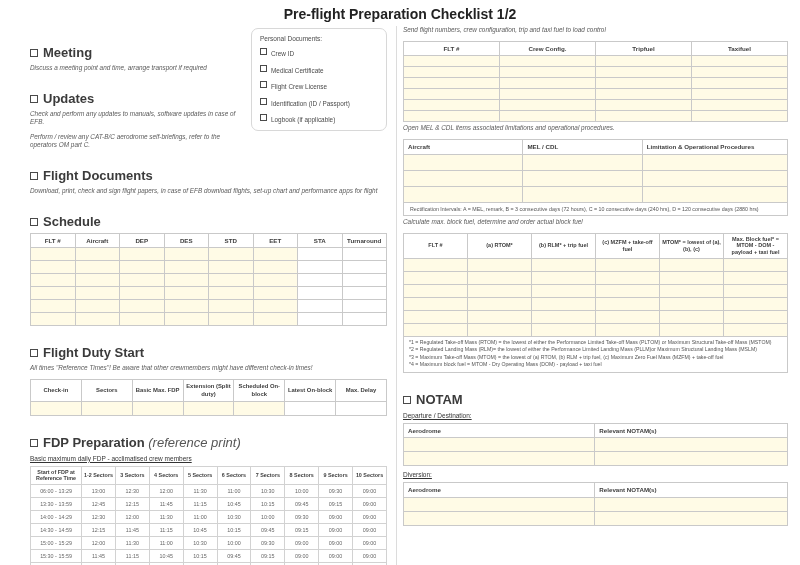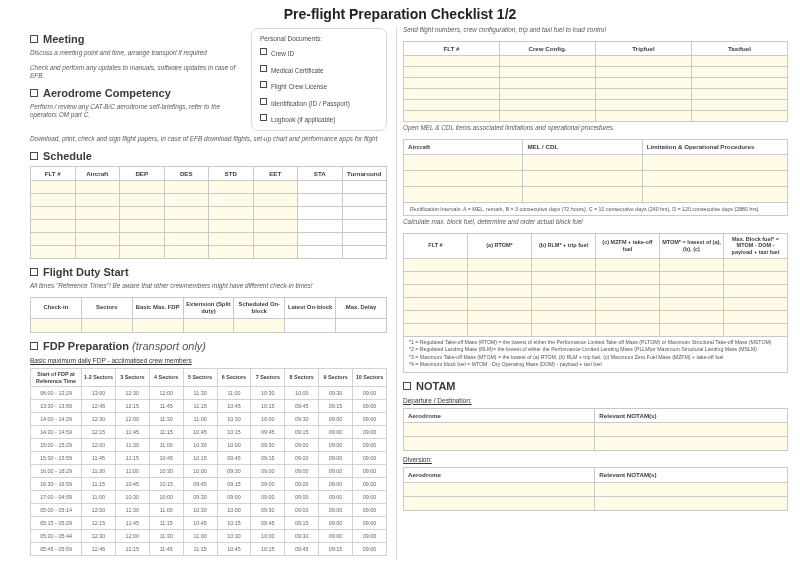--- a/index.html
+++ b/index.html
@@ -4,21 +4,21 @@
 <style>
   html,body { margin:0; padding:0; background:#fff; }
   body { width:800px; height:565px; overflow:hidden;
          font-family:"Liberation Sans","DejaVu Sans",sans-serif; color:#3d3d3d; }
   .page { width:800px; height:565px; position:relative; }
   .title { text-align:center; font-size:14px; font-weight:bold; color:#222; padding-top:6px; }
   .cols { display:flex; align-items:stretch; margin-top:4px; min-height:534px; }
   .col-left { width:397px; box-sizing:border-box; padding:0 9px 0 30px; border-right:1px solid #DCDCDC; }
   .col-right { flex:1; box-sizing:border-box; padding:0 12px 0 6px; }
 
-  .sec-h { font-size:11px; font-weight:bold; color:#3b3b3b; margin:7px 0 4px; }
+  .sec-h { font-size:13px; font-weight:bold; color:#3b3b3b; margin:19px 0 4px; }
   .sec-h .suffix { font-weight:normal; font-style:italic; color:#555; }
   .sec-d { font-size:6.4px; font-style:italic; color:#595959; margin:0 0 7px; line-height:1.25; }
   .subhead { font-size:6.5px; color:#333; text-decoration:underline; margin:5px 0 4px; }
 
   .pdocs { float:right; width:118px; border:1px solid #D8D8D8; border-radius:7px;
            padding:6px 8px 7px; margin:2px 0 4px 8px; background:#fff; }
   .pdocs-title { font-size:6.5px; color:#4a4a4a; margin-bottom:6px; }
   .pdoc-item { font-size:6.4px; color:#4a4a4a; margin:0 0 8px; }
   .pdoc-item:last-child { margin-bottom:0; }
 
@@ -70,25 +70,26 @@
         <div class="pdoc-item"><span class="cb"></span><span>Crew ID</span></div>
         <div class="pdoc-item"><span class="cb"></span><span>Medical Certificate</span></div>
         <div class="pdoc-item"><span class="cb"></span><span>Flight Crew License</span></div>
         <div class="pdoc-item"><span class="cb"></span><span>Identification (ID / Passport)</span></div>
         <div class="pdoc-item"><span class="cb"></span><span>Logbook (if applicable)</span></div>
       </div>
 
       <div class="sec-h"><span class="cb cb-lg"></span><span>Meeting</span></div>
       <div class="sec-d">Discuss a meeting point and time, arrange transport if required</div>
 
+      <div class="sec-h"><span class="cb cb-lg"></span><span>Updates</span></div>
       <div class="sec-d">Check and perform any updates to manuals, software updates in case of EFB.</div>
 
-      <div class="sec-h"><span class="cb cb-lg"></span><span>Aerodrome Competency</span></div>
       <div class="sec-d">Perform / review any CAT-B/C aerodrome self-briefings, refer to the operators OM part C.</div>
 
+      <div class="sec-h"><span class="cb cb-lg"></span><span>Flight Documents</span></div>
       <div class="sec-d" style="clear:right">Download, print, check and sign flight papers, in case of EFB download flights, set-up chart and performance apps for flight</div>
 
       <div class="sec-h"><span class="cb cb-lg"></span><span>Schedule</span></div>
       <table class="t-sched">
           <thead>
             <tr>
               <th>FLT #</th>
               <th>Aircraft</th>
               <th>DEP</th>
               <th>DES</th>
@@ -182,21 +183,21 @@
               <td class="y"></td>
               <td class="y"></td>
               <td class="y"></td>
               <td class="y"></td>
               <td></td>
               <td></td>
             </tr>
           </tbody>
         </table>
 
-      <div class="sec-h"><span class="cb cb-lg"></span><span>FDP Preparation</span> <span class="suffix">(transport only)</span></div>
+      <div class="sec-h"><span class="cb cb-lg"></span><span>FDP Preparation</span> <span class="suffix">(reference print)</span></div>
       <div class="subhead">Basic maximum daily FDP - acclimatised crew members</div>
       <table class="t-fdplim">
           <thead>
             <tr>
               <th>Start of FDP at Reference Time</th>
               <th>1-2 Sectors</th>
               <th>3 Sectors</th>
               <th>4 Sectors</th>
               <th>5 Sectors</th>
               <th>6 Sectors</th>

